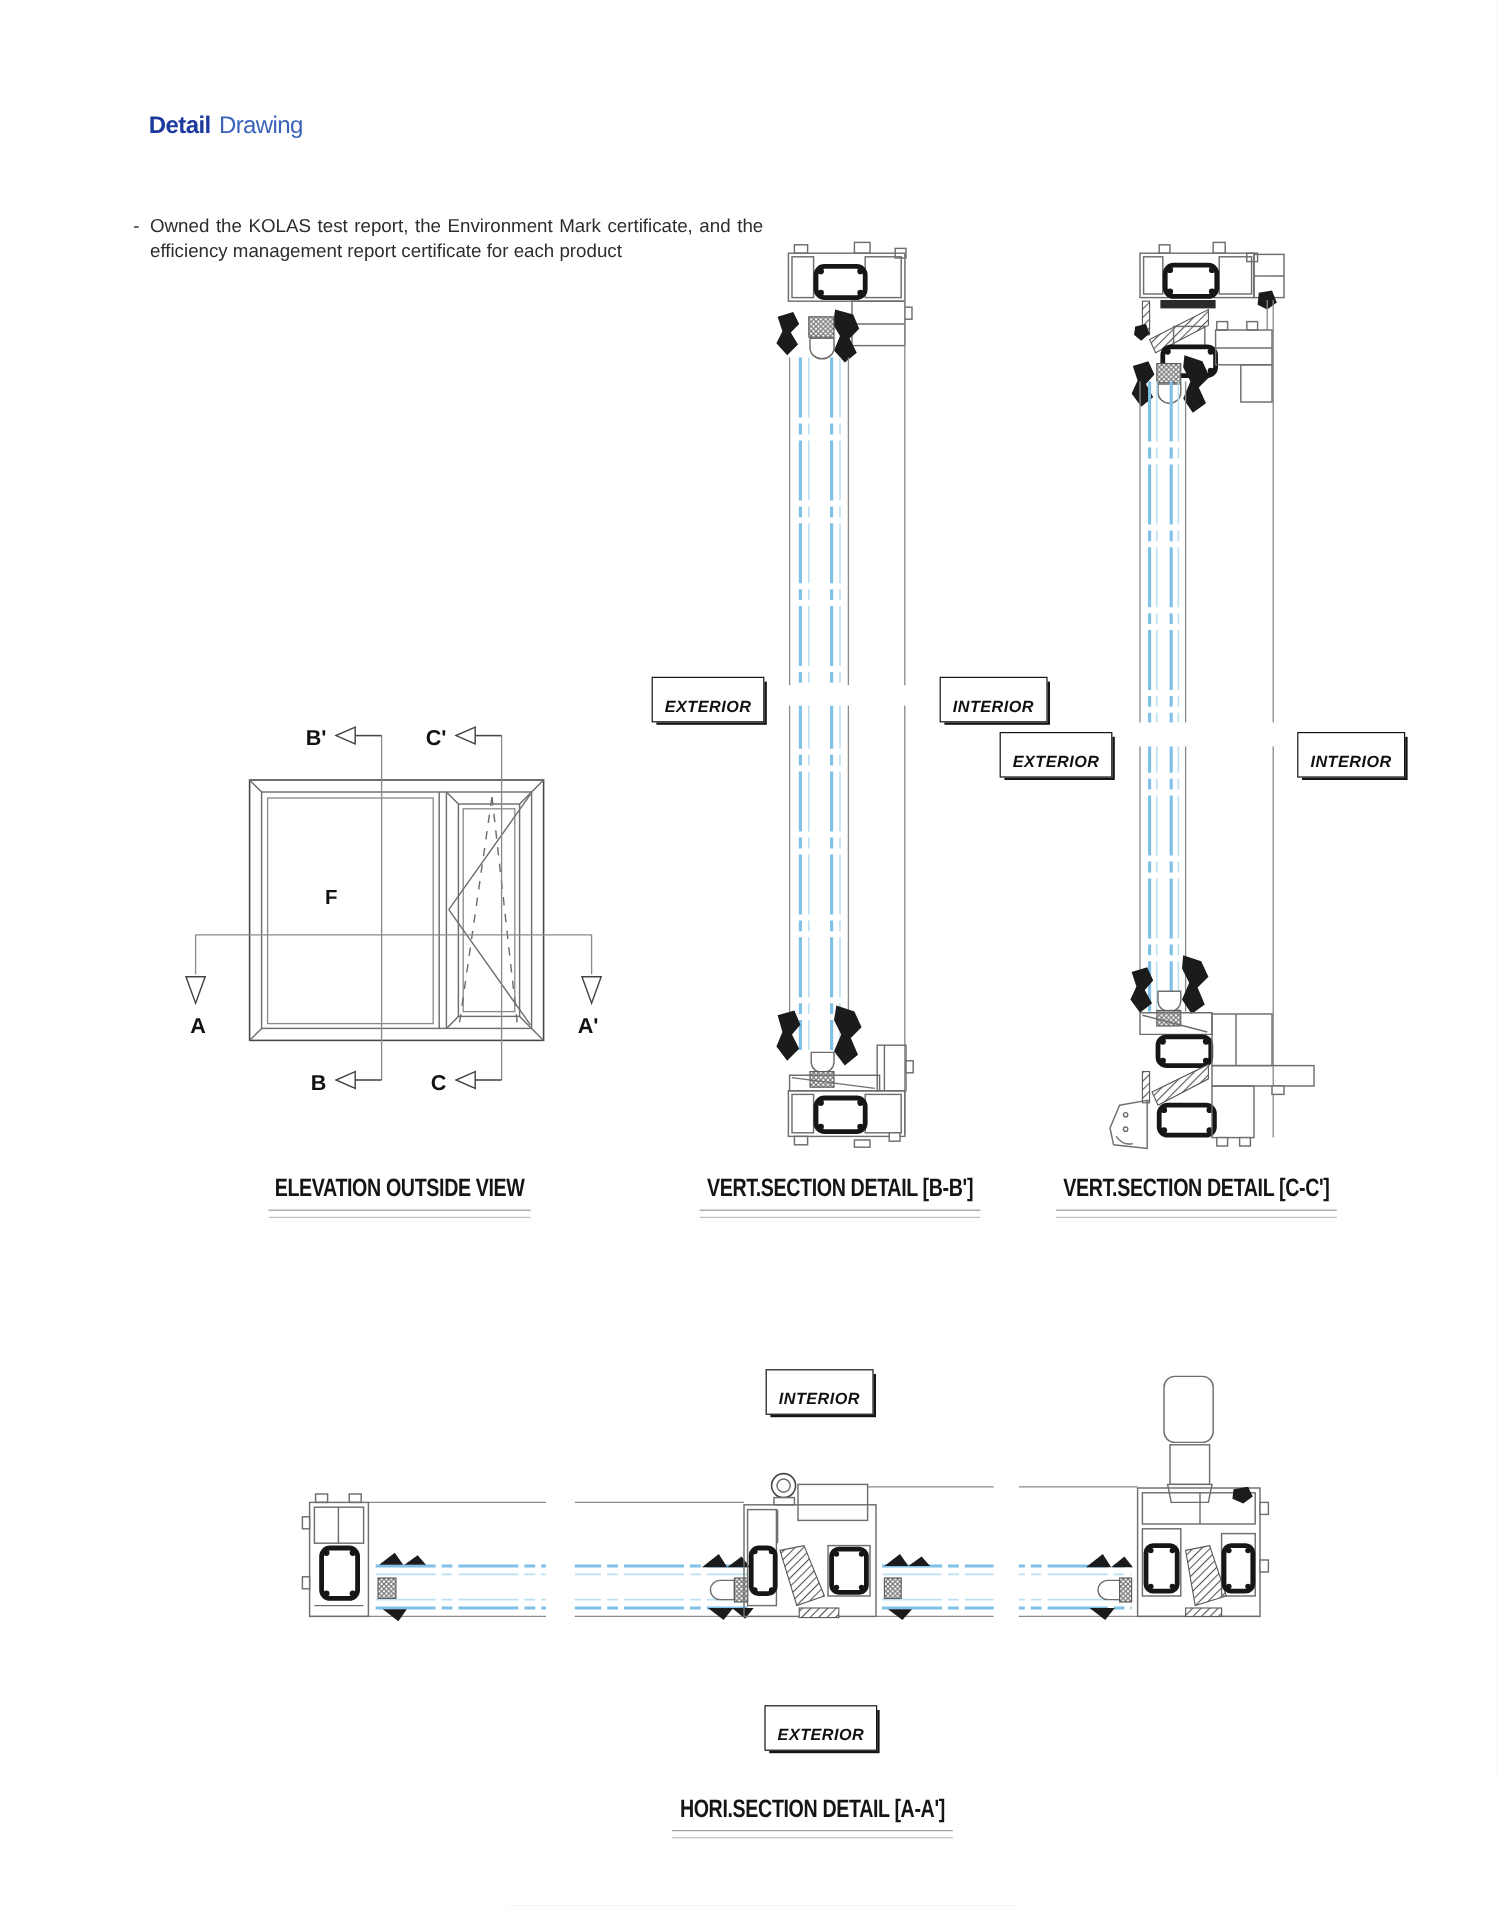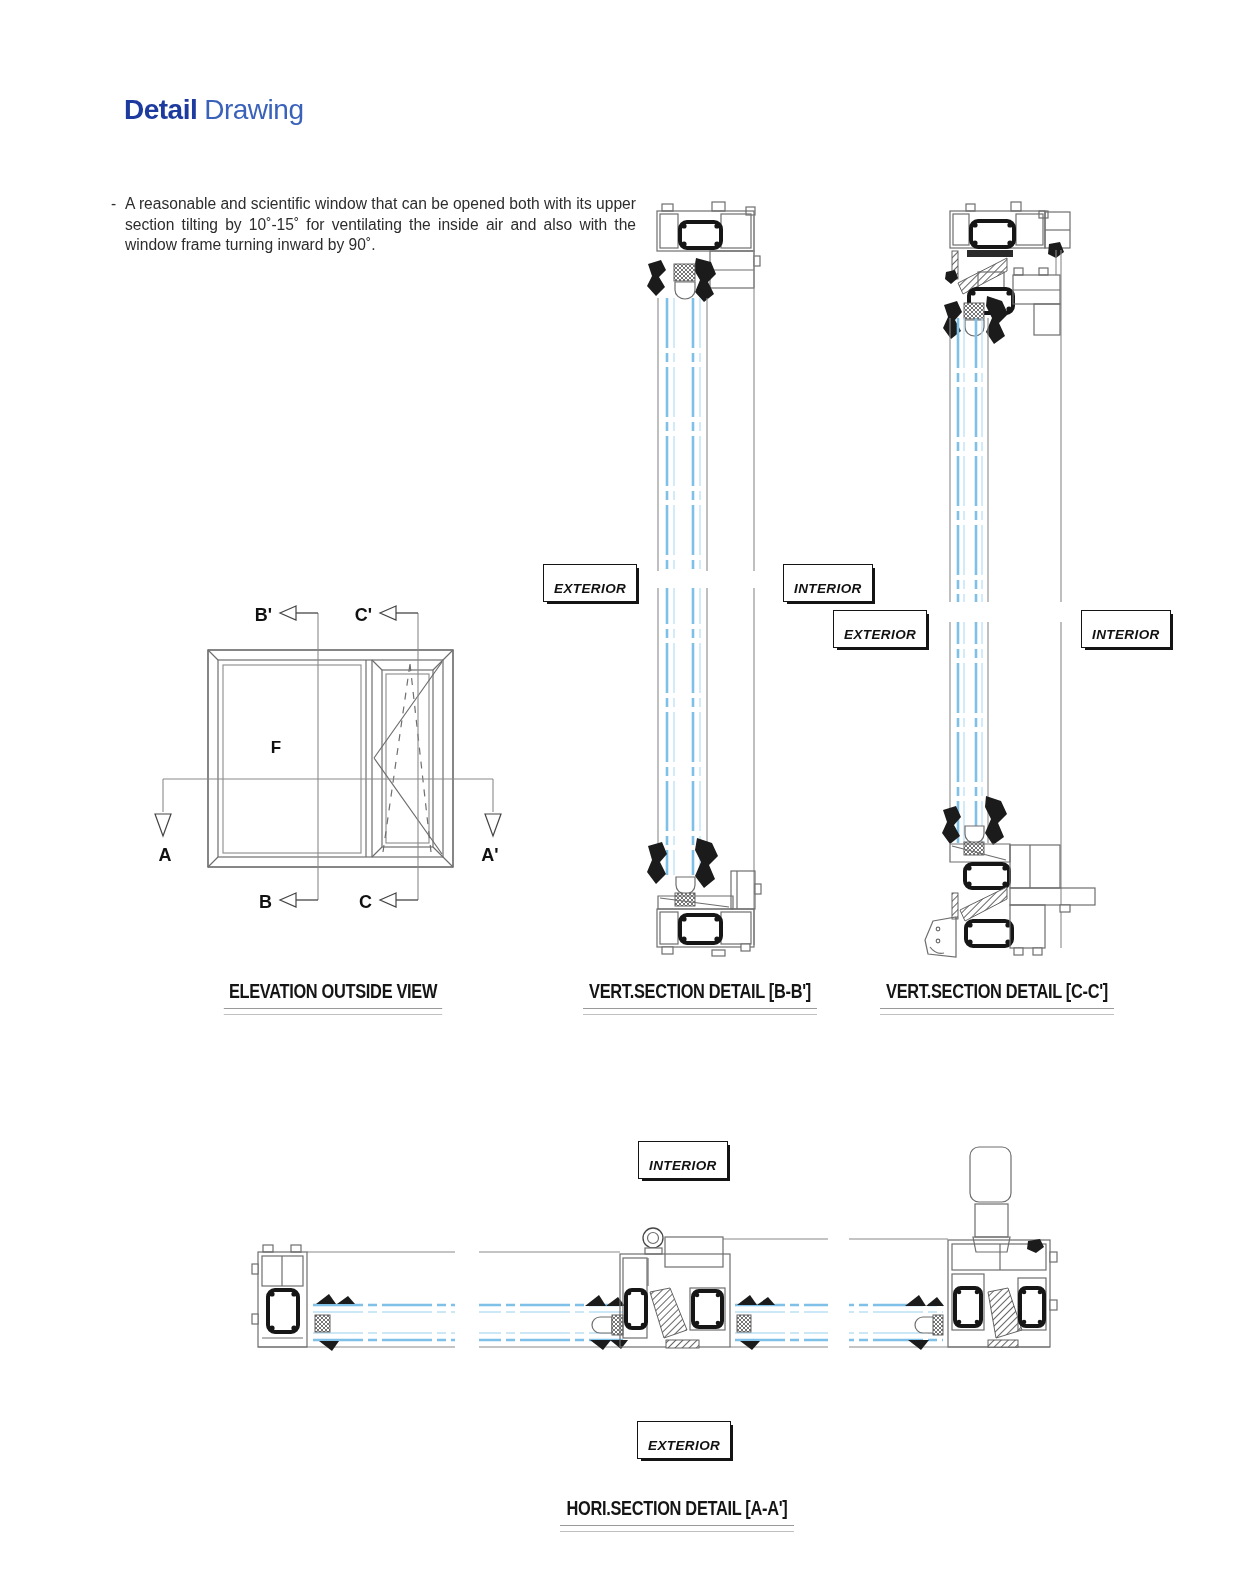--- a/index.html
+++ b/index.html
@@ -1,21 +1,21 @@
 <!DOCTYPE html>
 <html><head>
 <meta charset="utf-8">
 <style>
   html,body { margin:0; padding:0; background:#e8e8e8; }
   .page {
     position:relative; width:1248px; height:1588px; margin:0 auto;
     background:#ffffff; font-family:"Liberation Sans",sans-serif; overflow:hidden;
   }
   .doc-title {
-    position:absolute; left:124px; top:94px; font-size:28px; letter-spacing:-0.5px;
+    position:absolute; left:124px; top:94px; font-size:20px; letter-spacing:-0.5px;
     white-space:nowrap;
   }
   .doc-title .tb { font-weight:700; color:#1d3a9e; }
   .doc-title .tr { font-weight:400; color:#3a62bb; margin-left:7px; }
 
   .features {
     position:absolute; left:110px; top:179px; width:526px;
     font-size:15.6px; line-height:20.7px; color:#2d2d2d; text-align:justify;
   }
   .bullet { position:relative; padding-left:15px; }
@@ -59,22 +59,22 @@
 </head>
 <body>
 
 <div class="page">
 
   <div class="doc-title">
     <span class="tb">Detail</span><span class="tr">Drawing</span>
   </div>
 
   <div class="features">
+    <div class="bullet">Owned the KOLAS test report, the Environment Mark certificate, and the efficiency management report certificate for each product</div>
     <div class="fgap"></div>
-    <div class="bullet">A reasonable and scientific window that can be opened both with its upper section tilting by 10˚-15˚ for ventilating the inside air and also with the window frame turning inward by 90˚.</div>
   </div>
 
   <svg class="drawings" width="1248" height="1588" viewBox="0 0 1248 1588">
     <defs>
       <pattern id="h45" patternUnits="userSpaceOnUse" width="5" height="5" patternTransform="rotate(45)">
         <rect width="5" height="5" fill="#ffffff"></rect>
         <line x1="0" y1="0" x2="0" y2="5" stroke="#555" stroke-width="1.8"></line>
       </pattern>
       <pattern id="hx" patternUnits="userSpaceOnUse" width="4" height="4">
         <rect width="4" height="4" fill="#ffffff"></rect>

